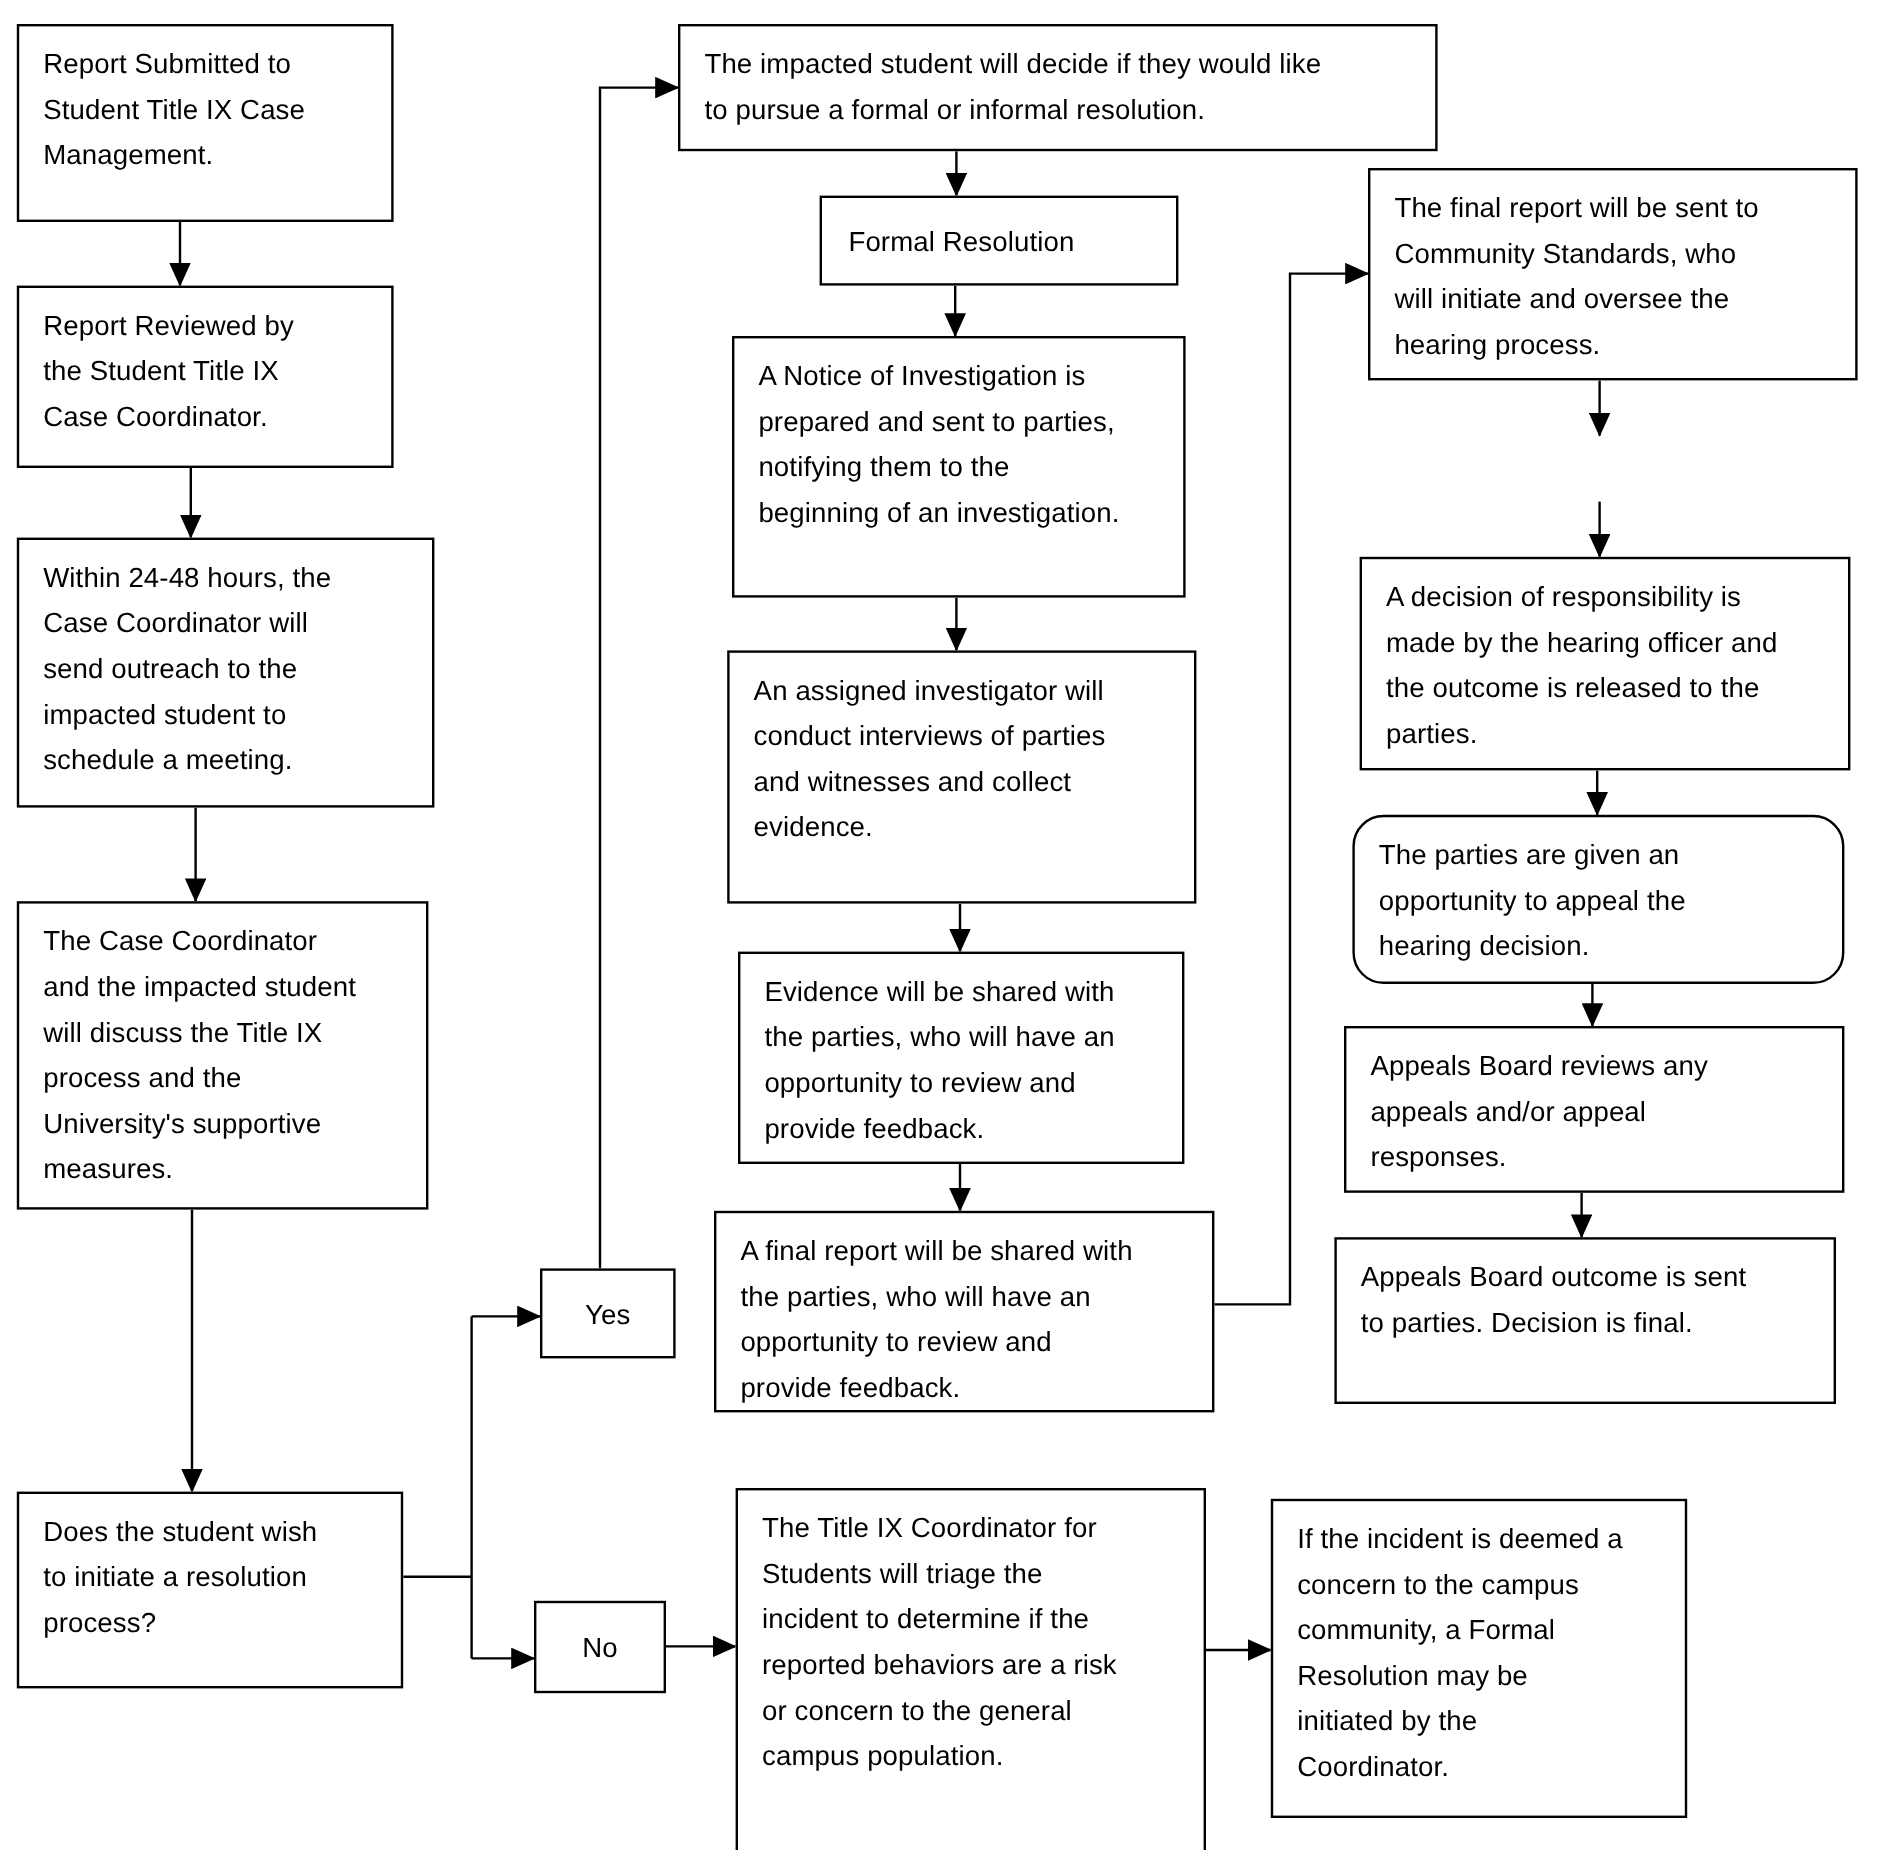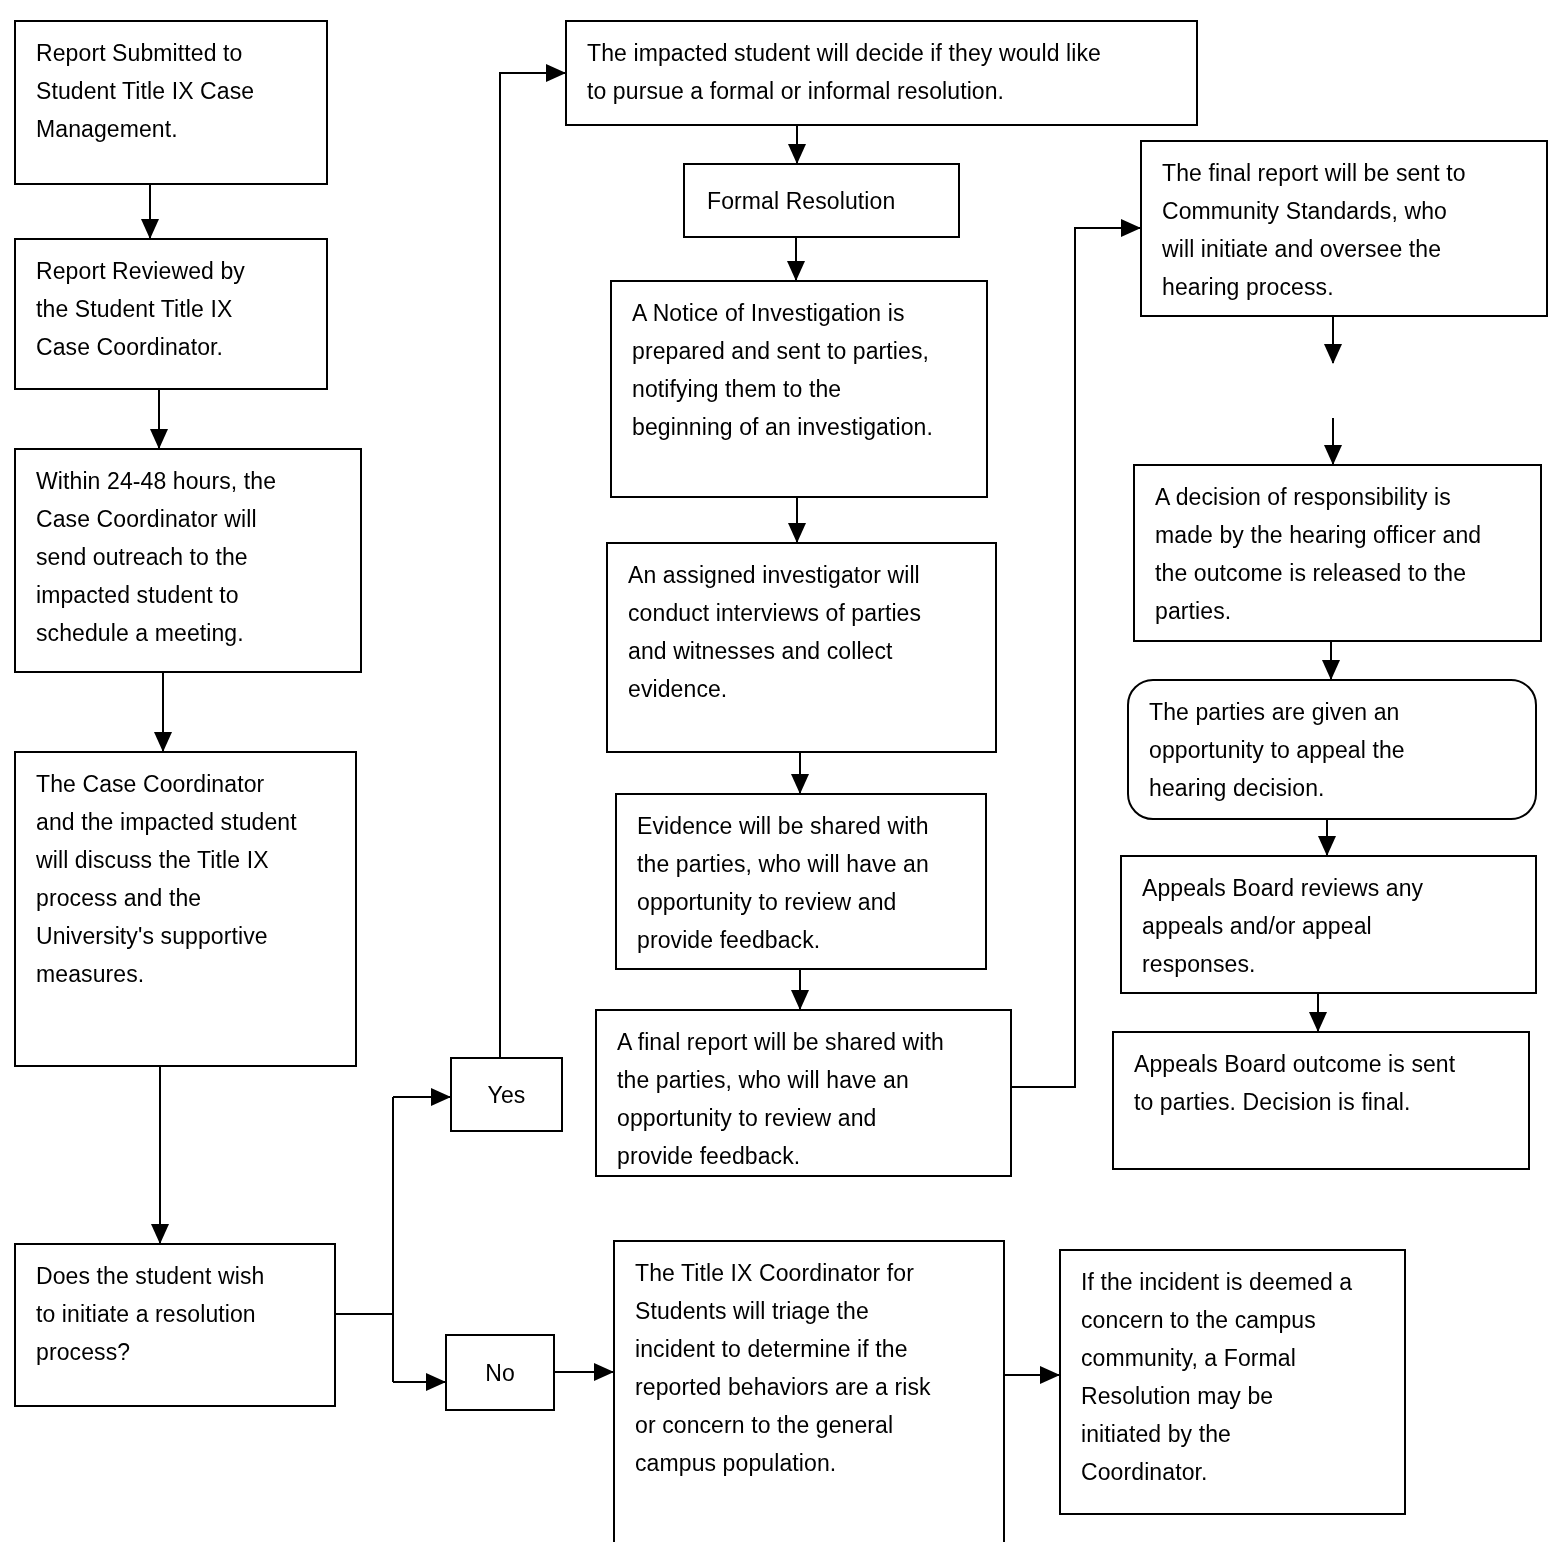--- a/index.html
+++ b/index.html
@@ -91,39 +91,39 @@
   <div class="node" style="left:14px; top:238px; width:314px; height:152px;">Report Reviewed by
 the Student Title IX
 Case Coordinator.</div>
 
   <div class="node" style="left:14px; top:448px; width:348px; height:225px;">Within 24-48 hours, the
 Case Coordinator will
 send outreach to the
 impacted student to
 schedule a meeting.</div>
 
-  <div class="node" style="left:14px; top:751px; width:343px; height:316px;">The Case Coordinator
+  <div class="node" style="left:14px; top:751px; width:343px; height:257px;">The Case Coordinator
 and the impacted student
 will discuss the Title IX
 process and the
 University's supportive
 measures.</div>
 
   <div class="node" style="left:14px; top:1243px; width:322px; height:164px;">Does the student wish
 to initiate a resolution
 process?</div>
 
   <div class="node ccenter" style="left:450px; top:1057px; width:113px; height:75px;">Yes</div>
 
   <div class="node ccenter" style="left:445px; top:1334px; width:110px; height:77px;">No</div>
 
   <div class="node" style="left:565px; top:20px; width:633px; height:106px;">The impacted student will decide if they would like
 to pursue a formal or informal resolution.</div>
 
-  <div class="node vcenter" style="left:683px; top:163px; width:277px; height:75px; padding-left:22px;">Formal Resolution</div>
+  <div class="node vcenter" style="left:683px; top:163px; width:299px; height:75px; padding-left:22px;">Formal Resolution</div>
 
   <div class="node" style="left:610px; top:280px; width:378px; height:218px;">A Notice of Investigation is
 prepared and sent to parties,
 notifying them to the
 beginning of an investigation.</div>
 
   <div class="node" style="left:606px; top:542px; width:391px; height:211px;">An assigned investigator will
 conduct interviews of parties
 and witnesses and collect
 evidence.</div>

